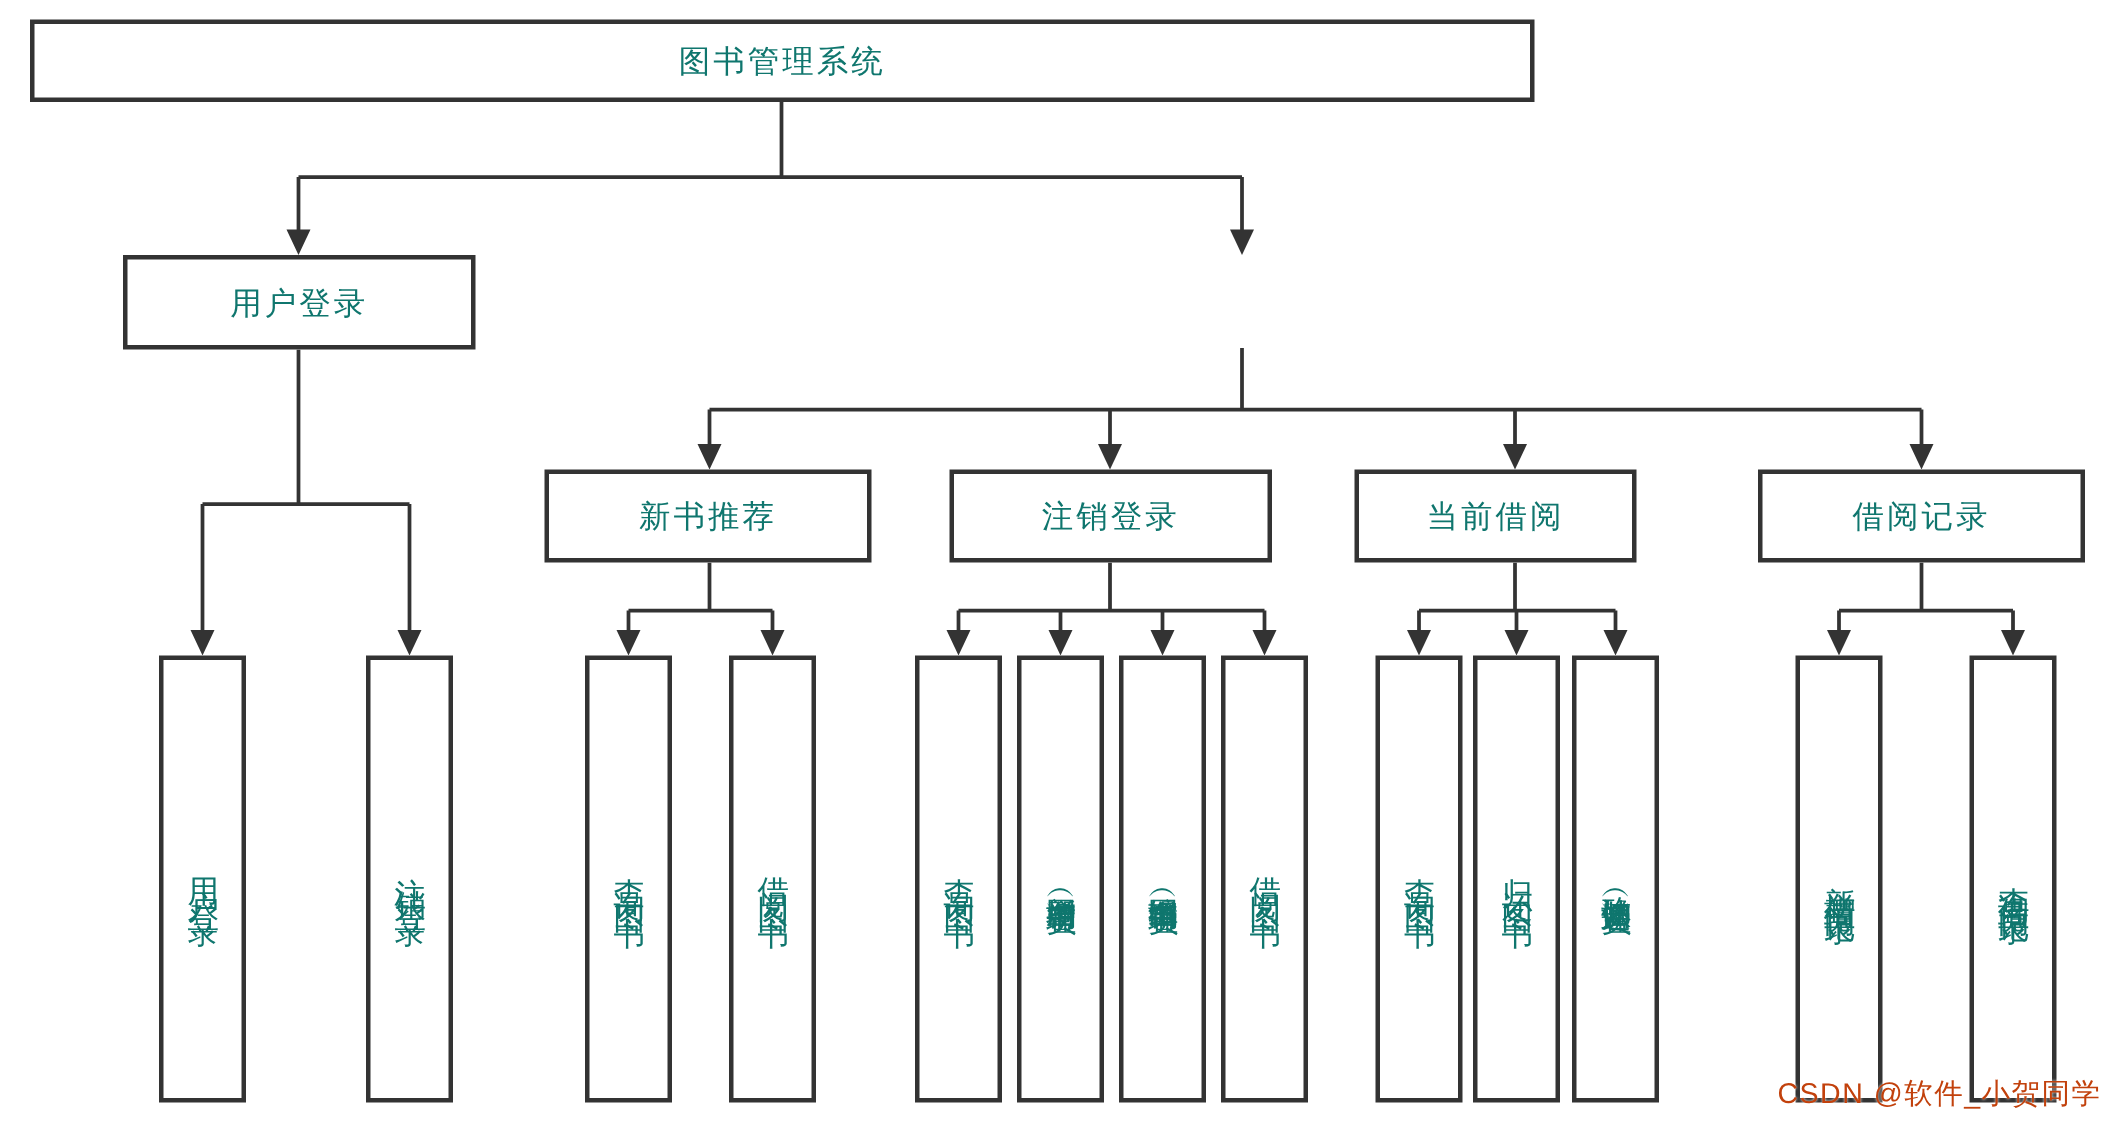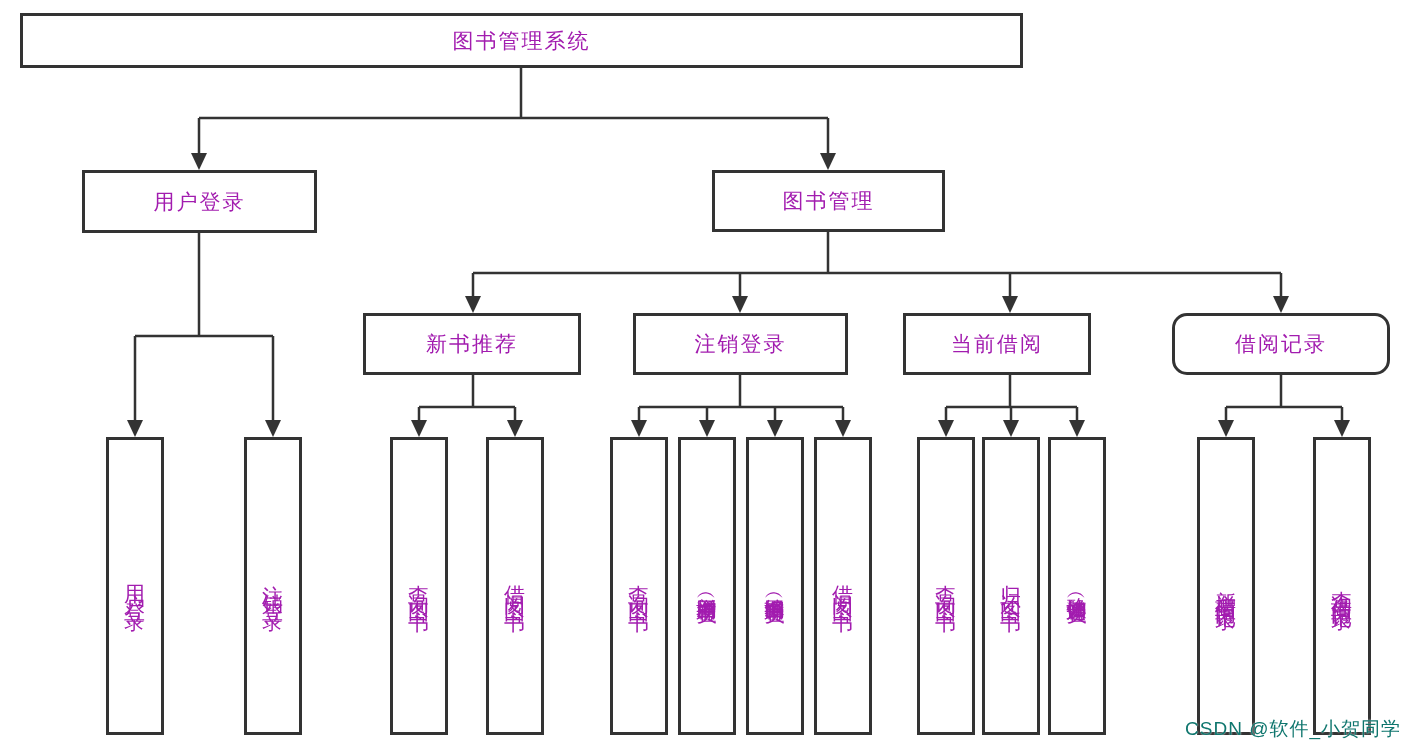--- a/index.html
+++ b/index.html
@@ -13,32 +13,32 @@
   .stage { position: absolute; left: 0; top: 0; width: 1405px; height: 747px; }
   svg.wires { position: absolute; left: 0; top: 0; z-index: 1; }
   .node {
     position: absolute;
     box-sizing: border-box;
     border: 3px solid #333333;
     background: #ffffff;
     display: flex;
     align-items: center;
     justify-content: center;
-    color: #a21caf;
+    color: #0f766e;
     z-index: 2;
   }
   .node.h { font-size: 21px; letter-spacing: 2px; }
   .root  { left: 20px;  top: 13px;  width: 1003px; height: 55px; }
   .n-userlogin { left: 82px;  top: 170px; width: 235px; height: 63px; }
   .n-bookmgmt  { left: 712px; top: 170px; width: 233px; height: 62px; }
   .lv3 { top: 313px; height: 62px; }
   .n-newbook   { left: 363px;  width: 218px; }
   .n-borrow    { left: 633px;  width: 215px; }
   .n-current   { left: 903px;  width: 188px; }
-  .n-records   { left: 1172px; width: 218px; border-radius: 15px; }
+  .n-records   { left: 1172px; width: 218px; }
   .leaf {
     top: 437px; width: 58px; height: 298px;
   }
   .leaf span {
     writing-mode: vertical-rl;
     text-orientation: mixed;
     font-size: 21px;
     letter-spacing: 9px;
     line-height: 1;
     white-space: nowrap;
@@ -55,21 +55,21 @@
   .l8  { left: 814px; }
   .l9  { left: 917px; }
   .l10 { left: 982px; }
   .l11 { left: 1048px; }
   .l12 { left: 1197px; }
   .l13 { left: 1313px; }
   .watermark {
     position: absolute;
     right: 4px; bottom: 5px;
     font-size: 19px;
-    color: #0f766e;
+    color: #c2410c;
     letter-spacing: 1px;
     z-index: 3;
     text-shadow: 0 0 2px #ffffff;
   }
 </style>
 </head>
 <body>
 
 <div class="stage">
 
@@ -104,23 +104,20 @@
       <polygon points="1334,420 1350,420 1342,437"></polygon>
     </g>
   </svg>
 
   <div class="node h root">
     <span>图书管理系统</span>
   </div>
 
   <div class="node h n-userlogin">
     <span>用户登录</span>
-  </div>
-  <div class="node h n-bookmgmt">
-    <span>图书管理</span>
   </div>
 
   <div class="node h lv3 n-newbook">
     <span>新书推荐</span>
   </div>
   <div class="node h lv3 n-borrow">
     <span>注销登录</span>
   </div>
   <div class="node h lv3 n-current">
     <span>当前借阅</span>

